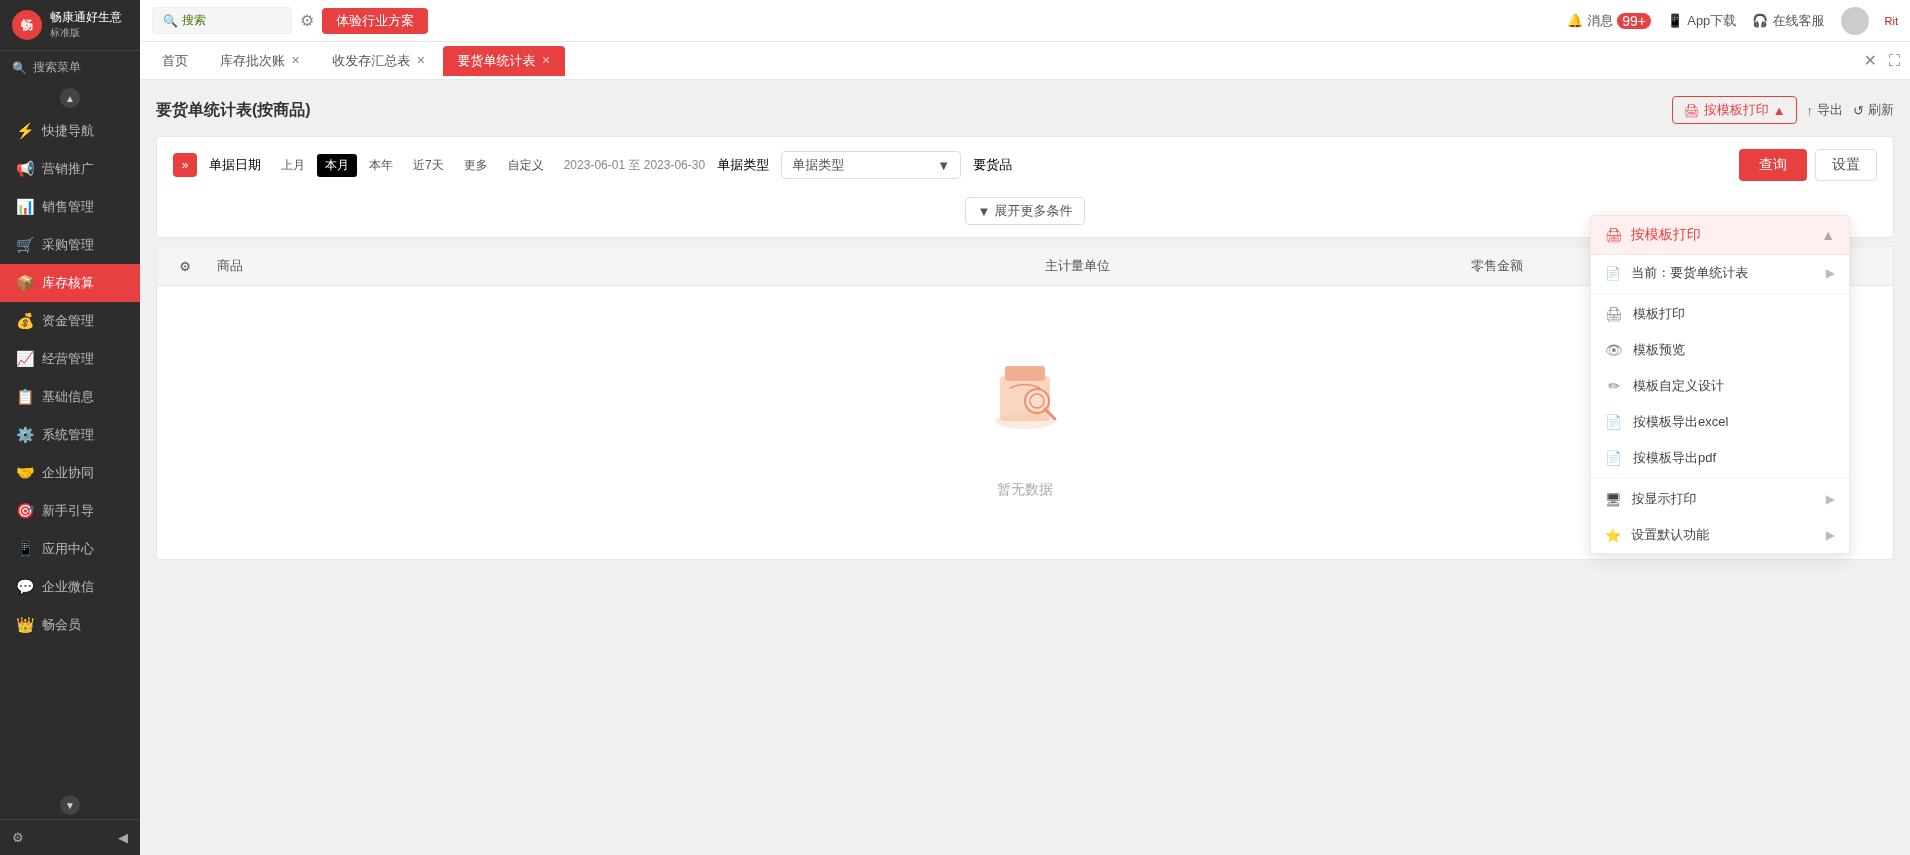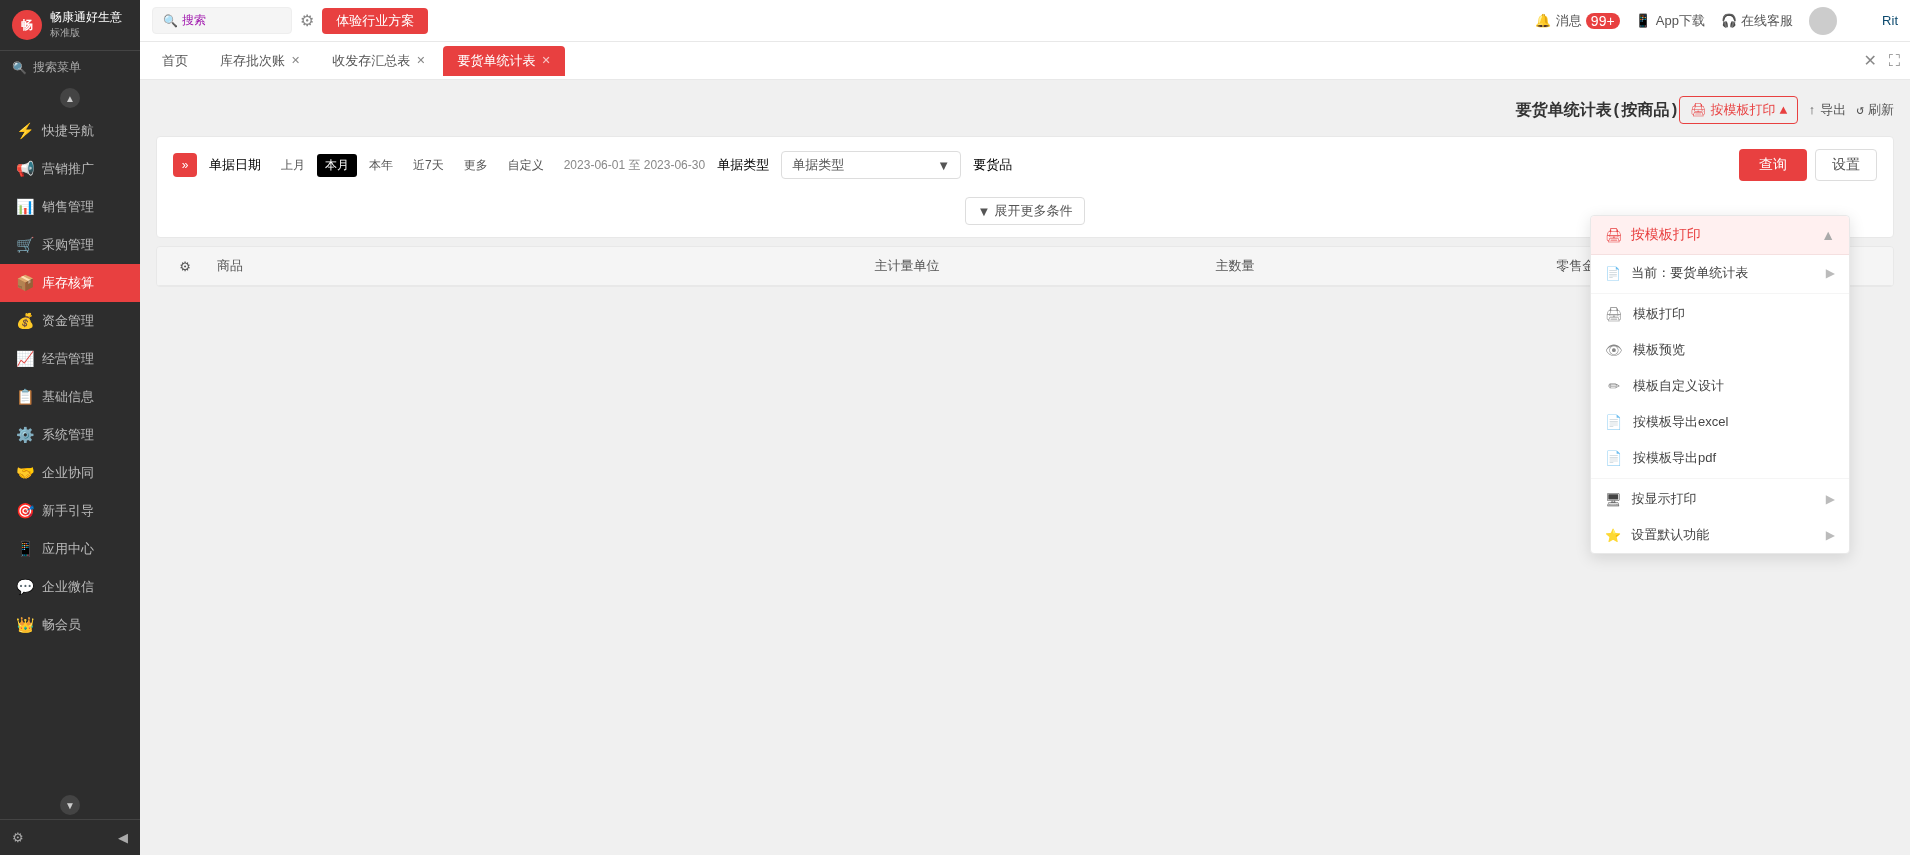--- a/index.html
+++ b/index.html
@@ -149,21 +149,21 @@
       padding: 0 5px;
       min-width: 18px;
       text-align: center;
     }
     .topbar-avatar {
       width: 28px;
       height: 28px;
       background: #ccc;
       border-radius: 50%;
     }
-    .topbar-username { color: #0c4a6e; font-size: 13px; margin-left: 29px; }
+    .topbar-username { color: #b91c1c; font-size: 11px; }
 
     
     .tabs-bar {
       height: 38px;
       background: #fff;
       display: flex;
       align-items: center;
       padding: 0 8px;
       border-bottom: 1px solid #e8e8e8;
       gap: 4px;
@@ -205,23 +205,22 @@
     .page-content {
       flex: 1;
       padding: 16px;
       overflow-y: auto;
       position: relative;
     }
 
     .page-header {
       display: flex;
       align-items: center;
-      justify-content: flex-end;
+      justify-content: space-between;
       margin-bottom: 12px;
-      font-family: Liberation Mono, monospace;
     }
     .page-title {
       font-size: 16px;
       font-weight: 600;
       color: #333;
     }
     .header-actions {
       display: flex;
       align-items: center;
       gap: 10px;
@@ -542,21 +541,21 @@
     <span style="cursor:pointer;">◀</span>
   </div>
 </div>
 
 <div class="main">
 
   <div class="topbar">
     <div class="topbar-left">
       <div class="topbar-search">
         <span>🔍</span>
-        <span style="color:#a21caf;text-align:right;">搜索</span>
+        <span style="color:#4d7c0f;text-align:right;">搜索</span>
       </div>
       <div class="topbar-gear">⚙</div>
       <div class="topbar-trial">体验行业方案</div>
     </div>
     <div class="topbar-right">
       <div class="topbar-msg">
         <span>🔔</span>
         <span>消息</span>
         <span class="badge">99+</span>
       </div>
@@ -646,24 +645,37 @@
           <span>展开更多条件</span>
         </div>
       </div>
     </div>
 
     <div class="data-table">
       <div class="table-header">
         <div class="th gear">⚙</div>
         <div class="th product">商品</div>
         <div class="th unit">主计量单位</div>
-        <div class="th qty">主数量</div>
         <div class="th amount">零售金额</div>
       </div>
 
+      <div class="empty-state">
+        <div class="empty-icon">
+          <svg width="100" height="100" viewBox="0 0 100 100" fill="none" xmlns="http://www.w3.org/2000/svg">
+            <ellipse cx="50" cy="75" rx="30" ry="8" fill="#f5d5c5" opacity="0.5"></ellipse>
+            <rect x="25" y="30" width="50" height="45" rx="4" fill="#f5c5a5" opacity="0.7"></rect>
+            <rect x="30" y="20" width="40" height="15" rx="3" fill="#f0b090"></rect>
+            <circle cx="62" cy="55" r="12" fill="#ffddcc" stroke="#e89070" stroke-width="2"></circle>
+            <line x1="70" y1="63" x2="80" y2="73" stroke="#e89070" stroke-width="3" stroke-linecap="round"></line>
+            <circle cx="62" cy="55" r="7" fill="none" stroke="#e89070" stroke-width="1.5"></circle>
+            <path d="M35 42 Q50 35 65 42" stroke="#e89070" stroke-width="1.5" fill="none"></path>
+          </svg>
+        </div>
+        <div class="empty-text">暂无数据</div>
+      </div>
     </div>
 
     <div class="dropdown-menu">
       <div class="dropdown-menu-header">
         <div class="dropdown-menu-header-left">
           <span>🖨</span>
           <span>按模板打印</span>
         </div>
         <span class="dropdown-close">▲</span>
       </div>

